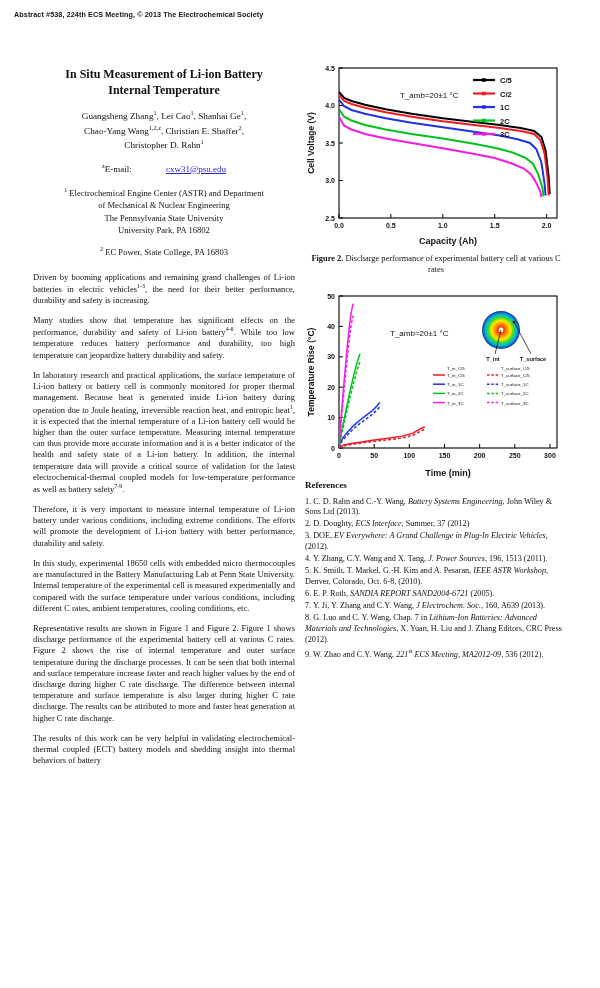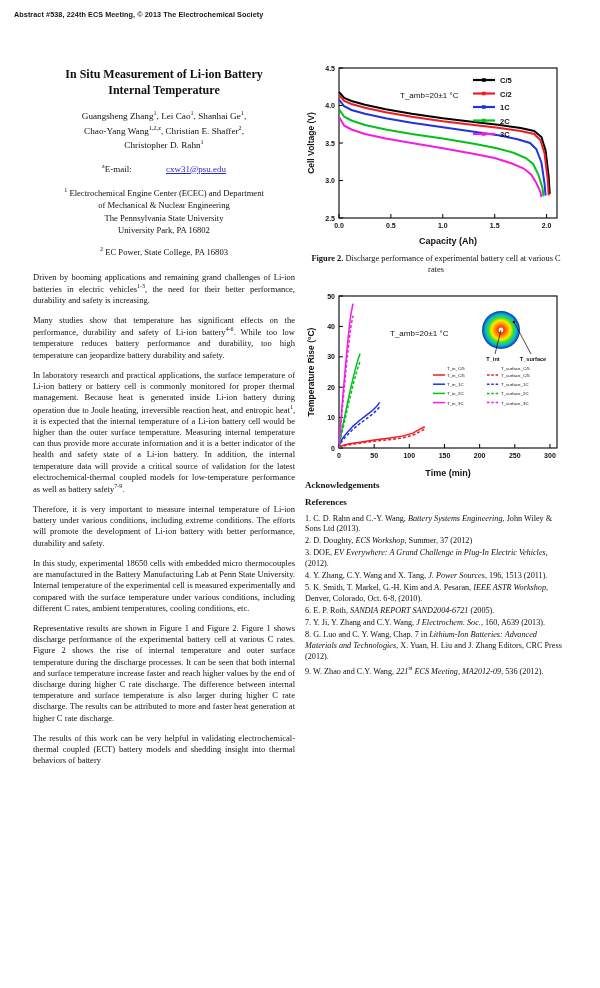--- a/index.html
+++ b/index.html
@@ -84,21 +84,21 @@
           <span>Chao-Yang Wang</span><sup>1,2,z</sup><span>, Christian E. Shaffer</span><sup>2</sup><span>,</span>
         </span><br>
         <span>
           <span>Christopher D. Rahn</span><sup>1</sup>
         </span>
       </div>
 
       <div class="email"><sup>z</sup><span>E-mail: </span><a href="#">cxw31@psu.edu</a></div>
 
       <div class="affil">
-        <sup>1</sup><span> Electrochemical Engine Center (ECEC) and Department</span><br>
+        <sup>1</sup><span> Electrochemical Engine Center (ASTR) and Department</span><br>
         <span>of Mechanical &amp; Nuclear Engineering</span><br>
         <span>The Pennsylvania State University</span><br>
         <span>University Park, PA 16802</span>
       </div>
 
       <div class="affil" style="margin-bottom:13px;">
         <sup>2</sup><span> EC Power, State College, PA 16803</span>
       </div>
 
       <p class="body"><span>Driven by booming applications and remaining grand challenges of Li-ion batteries in electric vehicles</span><sup>1-3</sup><span>, the need for their better performance, durability and safety is increasing.</span></p>
@@ -248,26 +248,25 @@
             <text x="142" y="107.4" class="legtext2">T_in_2C</text>
             <line x1="182" y1="105.4" x2="194" y2="105.4" stroke="#00c219" stroke-width="1.5" stroke-dasharray="2.5,1.8"></line>
             <text x="196" y="107.4" class="legtext2">T_surface_2C</text>
             <line x1="128" y1="114.6" x2="140" y2="114.6" stroke="#f31ce3" stroke-width="1.5"></line>
             <text x="142" y="116.6" class="legtext2">T_in_3C</text>
             <line x1="182" y1="114.6" x2="194" y2="114.6" stroke="#f31ce3" stroke-width="1.5" stroke-dasharray="2.5,1.8"></line>
             <text x="196" y="116.6" class="legtext2">T_surface_3C</text>
           </svg>
       </div>
 
-      <h2 class="sec">Acknowledgements</h2>
 
       <h2 class="sec">References</h2>
       <div class="refs" id="reflist">
           <div>1. C. D. Rahn and C.-Y. Wang, <i>Battery Systems Engineering</i>, John Wiley &amp; Sons Ltd (2013).</div>
-          <div>2. D. Doughty, <i>ECS Workshop</i>, Summer, 37 (2012)</div>
+          <div>2. D. Doughty, <i>ECS Interface</i>, Summer, 37 (2012)</div>
           <div>3. DOE, <i>EV Everywhere: A Grand Challenge in Plug-In Electric Vehicles,</i> (2012).</div>
           <div>4. Y. Zhang, C.Y. Wang and X. Tang, <i>J. Power Sources</i>, 196, 1513 (2011).</div>
           <div>5. K. Smith, T. Markel, G.-H. Kim and A. Pesaran, <i>IEEE ASTR Workshop</i>, Denver, Colorado, Oct. 6-8, (2010).</div>
           <div>6. E. P. Roth, <i>SANDIA REPORT SAND2004-6721</i> (2005).</div>
           <div>7. Y. Ji, Y. Zhang and C.Y. Wang, <i>J Electrochem. Soc.</i>, 160, A639 (2013).</div>
           <div>8. G. Luo and C. Y. Wang, Chap. 7 in <i>Lithium-Ion Batteries: Advanced Materials and Technologies</i>, X. Yuan, H. Liu and J. Zhang Editors, CRC Press (2012).</div>
           <div>9. W. Zhao and C.Y. Wang, <i>221</i><sup>st</sup><i> ECS Meeting, MA2012-09</i>, 536 (2012).</div>
         </div>
 
     </div>

